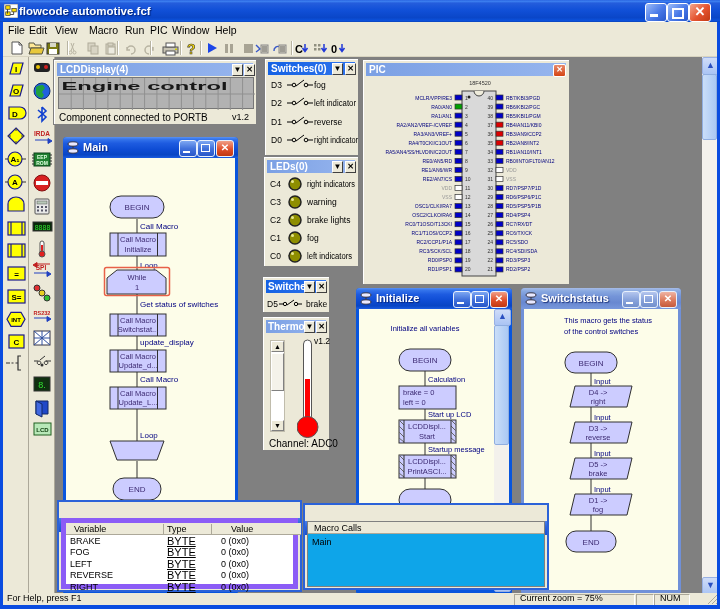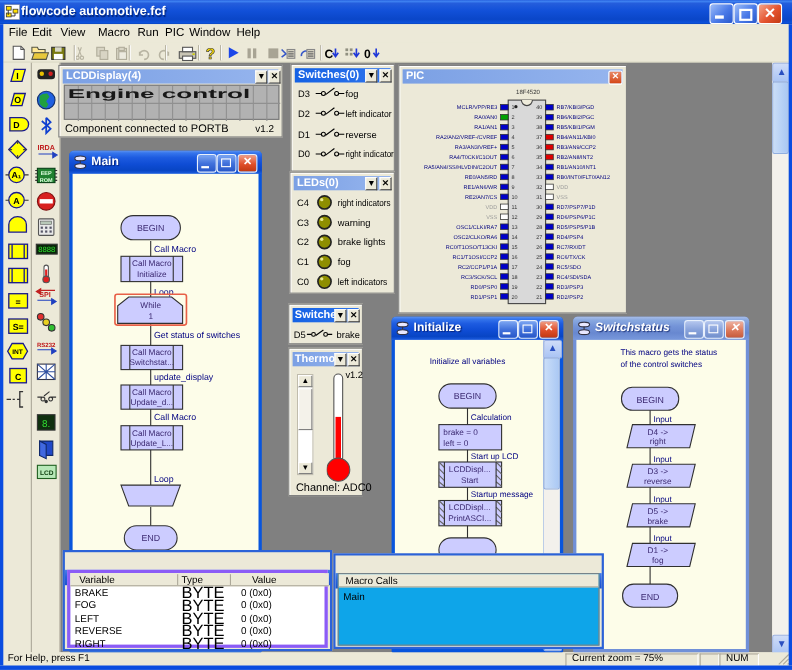--- a/index.html
+++ b/index.html
@@ -35,21 +35,21 @@
 
 .toolwin{background:#ece9d8;border:1px solid #808080;box-shadow:inset 1px 1px 0 #fff;}
 .toolcap{position:absolute;left:3px;right:3px;top:3px;height:13px;color:#fff;font-weight:bold;font-size:10px;line-height:13px;padding-left:3px;overflow:hidden;}
 .tcblue{background:linear-gradient(90deg,#1562e4,#2f74ec);}
 .tclight{background:linear-gradient(90deg,#7ba0e4,#96b5ee);}
 .tbtn{position:absolute;top:4px;width:9px;height:10px;background:#ece9d8;border:1px solid;border-color:#fff #404040 #404040 #fff;color:#000;font-size:8px;line-height:9px;text-align:center;font-weight:bold;padding:0;}
 
 .xpwin{border-radius:4px 4px 1px 1px;}
 .xpcap{position:absolute;left:0;top:0;right:0;height:21px;border-radius:4px 4px 0 0;color:#fff;font-weight:bold;font-size:11px;}
 .capA{background:linear-gradient(180deg,#5c92f0 0%,#3575ec 10%,#1d5be0 30%,#0e4cd4 60%,#0845c4 85%,#1b5ce0 100%);}
-.capI{background:linear-gradient(180deg,#a6bce8 0%,#88a8e0 15%,#7494d8 40%,#6888d0 70%,#7898dc 100%);font-style:italic;}
+.capI{background:linear-gradient(180deg,#a6bce8 0%,#88a8e0 15%,#7494d8 40%,#6888d0 70%,#7898dc 100%);}
 .xpcap .ttl{position:absolute;left:20px;top:4px;text-shadow:1px 1px 1px rgba(0,20,90,.7);}
 .wbtn{position:absolute;top:3px;width:16px;height:15px;border:1px solid #e8f0fc;border-radius:3px;color:#fff;font-size:10px;line-height:13px;text-align:center;font-weight:bold;}
 .wmin,.wmax{background:linear-gradient(180deg,#7da7f2 0%,#4272dc 50%,#2857c8 100%);}
 .wclose{background:linear-gradient(180deg,#f0a088 0%,#e04f2a 55%,#c03812 100%);}
 .capI .wmin,.capI .wmax{background:linear-gradient(180deg,#b4c6ee 0%,#8aa4dc 50%,#7290cc 100%);}
 .capI .wclose{background:linear-gradient(180deg,#eeb4a4 0%,#dd7a5c 55%,#c45a3c 100%);}
 .wicon{position:absolute;left:4px;top:4px;width:13px;height:13px;}
 
 .vwin{border:2px solid #2b62d8;background:#ece9d8;}
 .vcap{position:absolute;left:0;top:0;right:0;height:14px;background:linear-gradient(180deg,#4a80e8 0%,#2a62dc 45%,#1c52cc 100%);color:#fff;font-weight:bold;font-size:10px;line-height:14px;padding-left:4px;margin-top:16px;}
@@ -753,30 +753,30 @@
           </g>
    <rect x="42" y="242" width="50" height="21" rx="10" fill="#ccccff" stroke="#303030"></rect>
    <text x="67" y="256" font-size="8" fill="#3c2a72" text-anchor="middle">END</text>
    </g>
   </svg>
  </div>
 </div>
 
 <div class="abs vwin" style="left:57px;top:500px;width:245px;height:92px;">
  <div class="vcap">Variables<div class="vclose" style="right:3px;">✕</div></div>
- <div class="abs" style="left:2px;top:16px;width:237px;height:71px;background:#fff;border:3px solid #8b5cf6;">
+ <div class="abs" style="left:2px;top:16px;width:237px;height:71px;background:#fff;border:5px solid #8b5cf6;">
   <div class="abs" style="left:0;top:0;width:235px;height:12px;background:#ece9d8;border-bottom:1px solid #aca899;">
    <span class="abs" style="left:8px;top:1px;font-size:9px;">Variable</span>
    <span class="abs" style="left:101px;top:1px;font-size:9px;">Type</span>
    <span class="abs" style="left:165px;top:1px;font-size:9px;">Value</span>
    <div class="abs" style="left:97px;top:1px;width:1px;height:10px;background:#aca899;"></div>
    <div class="abs" style="left:145px;top:1px;width:1px;height:10px;background:#aca899;"></div>
   </div>
   <div class="abs" style="left:4px;top:13px;font-size:9px;line-height:11.4px;">BRAKE<br>FOG<br>LEFT<br>REVERSE<br>RIGHT</div>
-  <div class="abs" style="left:101px;top:13px;font-size:15px;line-height:11.4px;">BYTE<br>BYTE<br>BYTE<br>BYTE<br>BYTE</div>
+  <div class="abs" style="left:101px;top:13px;font-size:11px;line-height:11.4px;text-decoration:underline;">BYTE<br>BYTE<br>BYTE<br>BYTE<br>BYTE</div>
   <div class="abs" style="left:155px;top:13px;font-size:9px;line-height:11.4px;">0 (0x0)<br>0 (0x0)<br>0 (0x0)<br>0 (0x0)<br>0 (0x0)</div>
  </div>
 </div>
 
 <div class="abs vwin" style="left:303px;top:503px;width:246px;height:87px;">
  <div class="vcap">Call Stack<div class="vclose" style="right:3px;">✕</div></div>
  <div class="abs" style="left:2px;top:16px;width:238px;height:66px;background:#0ea5e9;border:1px solid #808080;">
   <div class="abs" style="left:0;top:0;width:236px;height:12px;background:#ece9d8;border-bottom:1px solid #aca899;">
    <span class="abs" style="left:6px;top:1px;font-size:9px;">Macro Calls</span>
   </div>

